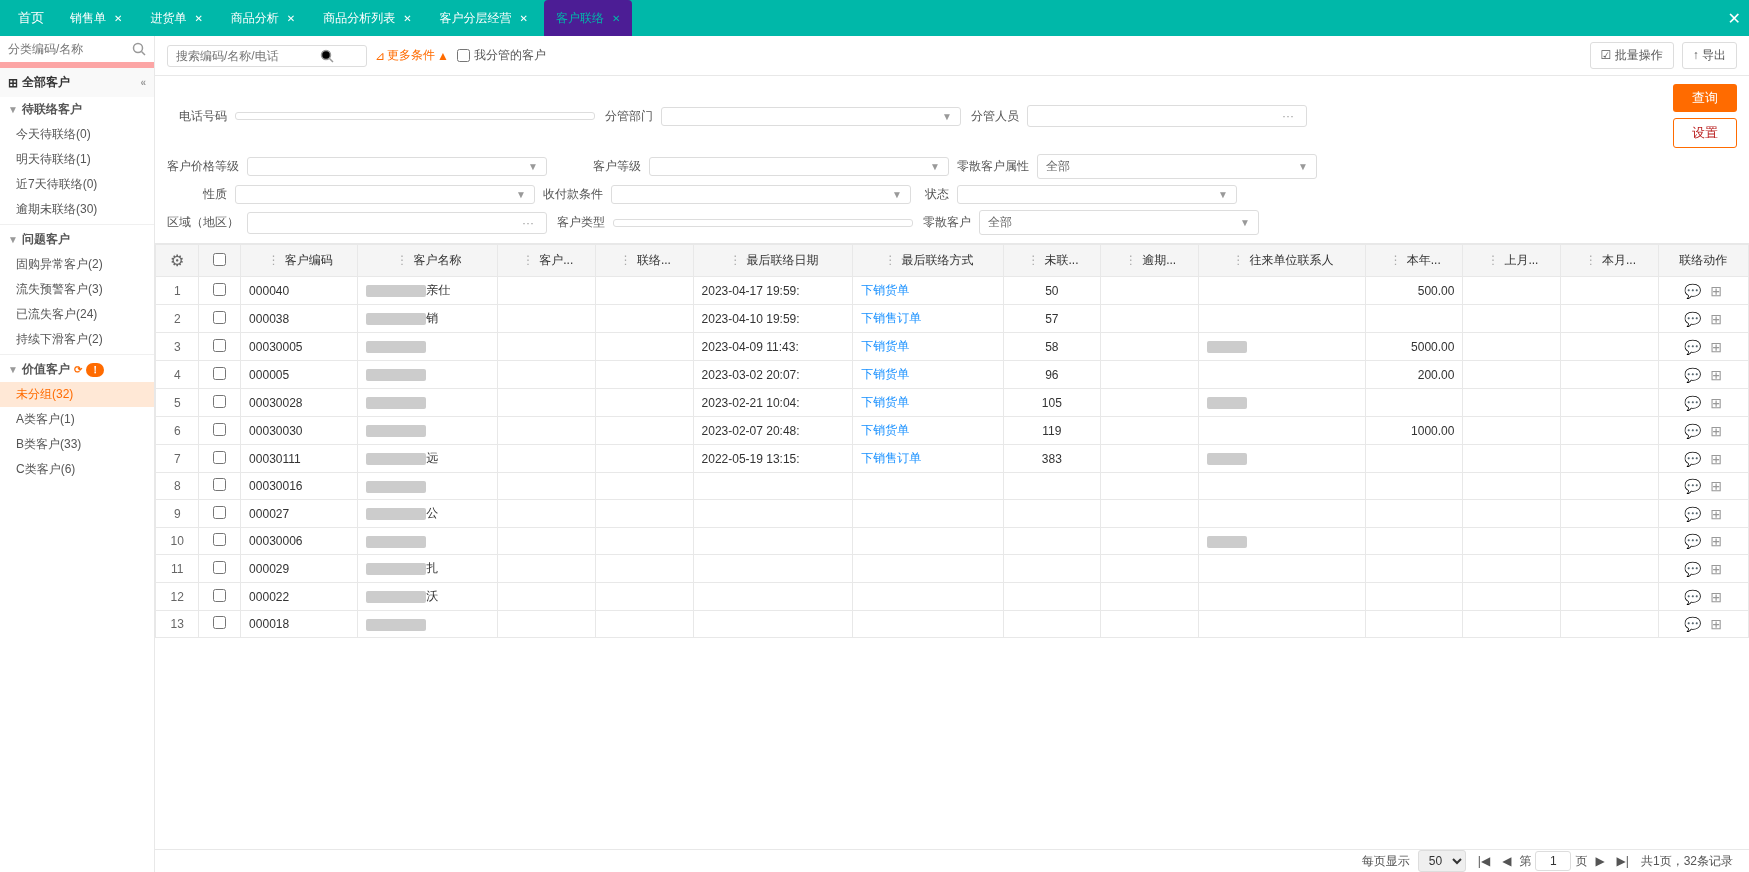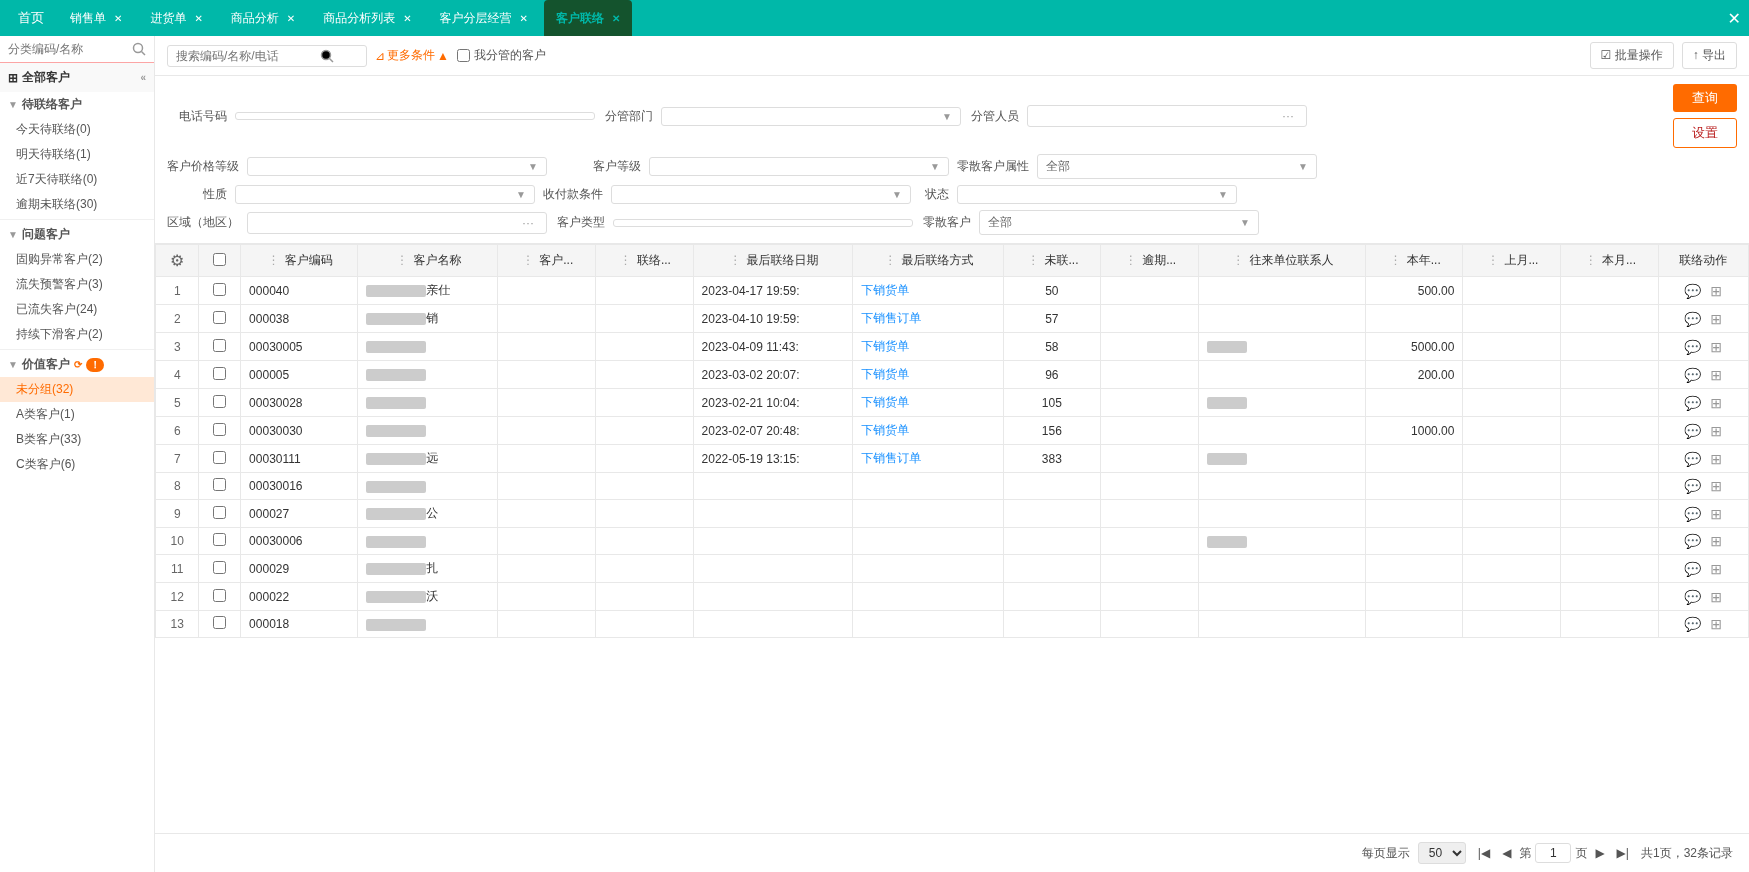--- a/index.html
+++ b/index.html
@@ -8,36 +8,36 @@
     
     .top-nav {
       display: flex; align-items: center; background: #00b8a9; height: 36px; padding: 0 8px;
       color: white; gap: 4px;
     }
     .nav-tab {
       display: flex; align-items: center; height: 100%; padding: 0 12px;
       color: white; cursor: pointer; font-size: 13px; white-space: nowrap; gap: 4px;
     }
     .nav-tab.active {
-      background: #14532d; color: #00b8a9; border-radius: 4px 4px 0 0; font-weight: bold;
+      background: #4c1d95; color: #00b8a9; border-radius: 4px 4px 0 0;
     }
     .nav-tab .close-x { font-size: 10px; color: inherit; margin-left: 4px; }
     .nav-home { font-size: 13px; padding: 0 10px; }
     .nav-close-all { margin-left: auto; color: white; font-size: 16px; cursor: pointer; }
 
     
     .main-layout { display: flex; height: calc(872px - 36px); }
 
     
     .sidebar {
       width: 155px; background: white; border-right: 1px solid #e8e8e8;
       display: flex; flex-direction: column; overflow-y: auto; flex-shrink: 0;
     }
     .sidebar-search {
-      display: flex; align-items: center; padding: 6px 8px; border-bottom: 1px solid #fca5a5; gap: 4px;
+      display: flex; align-items: center; padding: 6px 8px; border-bottom: 6px solid #fca5a5; gap: 4px;
     }
     .sidebar-search input {
       border: none; outline: none; font-size: 12px; color: #666; width: 100%;
     }
     .search-icon-svg { color: #999; flex-shrink: 0; }
     .sidebar-section-header {
       display: flex; align-items: center; padding: 6px 8px; font-weight: bold;
       color: #333; cursor: pointer; gap: 4px; background: #f9f9f9;
     }
     .sidebar-section-header .collapse-btn { margin-left: auto; color: #999; font-size: 10px; }
@@ -126,21 +126,21 @@
       background: #ccc; color: transparent; border-radius: 2px; display: inline-block;
       min-width: 40px; height: 12px; vertical-align: middle;
     }
     .action-icons { display: flex; gap: 8px; justify-content: center; }
     .action-icon { color: #999; cursor: pointer; font-size: 14px; }
     .settings-icon { color: #666; cursor: pointer; font-size: 16px; }
     .col-resizer { color: #aaa; margin: 0 2px; }
 
     
     .pagination {
-      display: flex; align-items: center; justify-content: flex-end; padding: 8px 16px;
+      display: flex; align-items: center; justify-content: flex-end; padding: 0 16px;
       background: white; border-top: 1px solid #e8e8e8; gap: 8px;
     }
     .page-size-label { color: #555; }
     .page-size-select {
       border: 1px solid #ddd; border-radius: 3px; padding: 2px 6px; color: #333;
     }
     .page-nav { display: flex; align-items: center; gap: 4px; color: #555; }
     .page-nav-btn { cursor: pointer; color: #555; padding: 0 4px; }
     .page-input {
       border: 1px solid #ddd; border-radius: 3px; padding: 2px 6px; width: 36px;
@@ -522,21 +522,21 @@
             </tr>
             <tr>
               <td class="row-num">6</td>
               <td class="row-check"><input type="checkbox" style=""></td>
               <td>00030030</td>
               <td><span class="blurred-text"></span></td>
               <td></td>
               <td></td>
               <td>2023-02-07 20:48:</td>
               <td><a class="link-text">下销货单</a></td>
-              <td style="text-align: center;">156</td>
+              <td style="text-align: center;">119</td>
               <td></td>
               <td></td>
               <td style="text-align: right;">1000.00</td>
               <td></td>
               <td></td>
               <td>
                 <div class="action-icons">
                   <span class="action-icon">💬</span>
                   <span class="action-icon">⊞</span>
                 </div>

